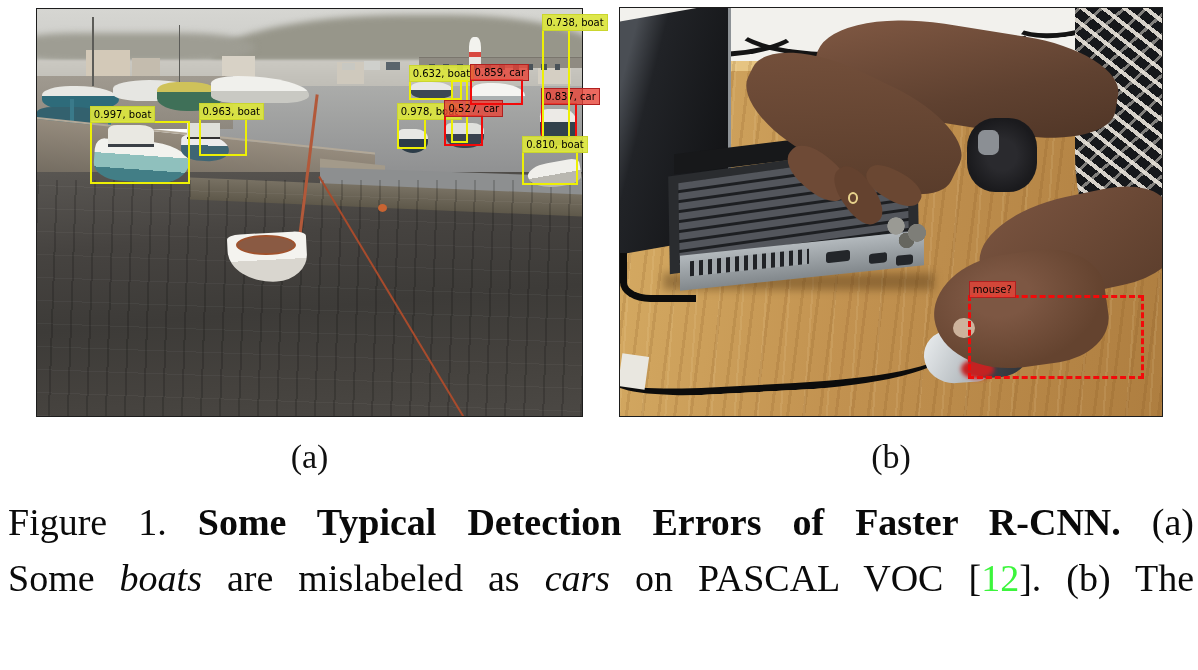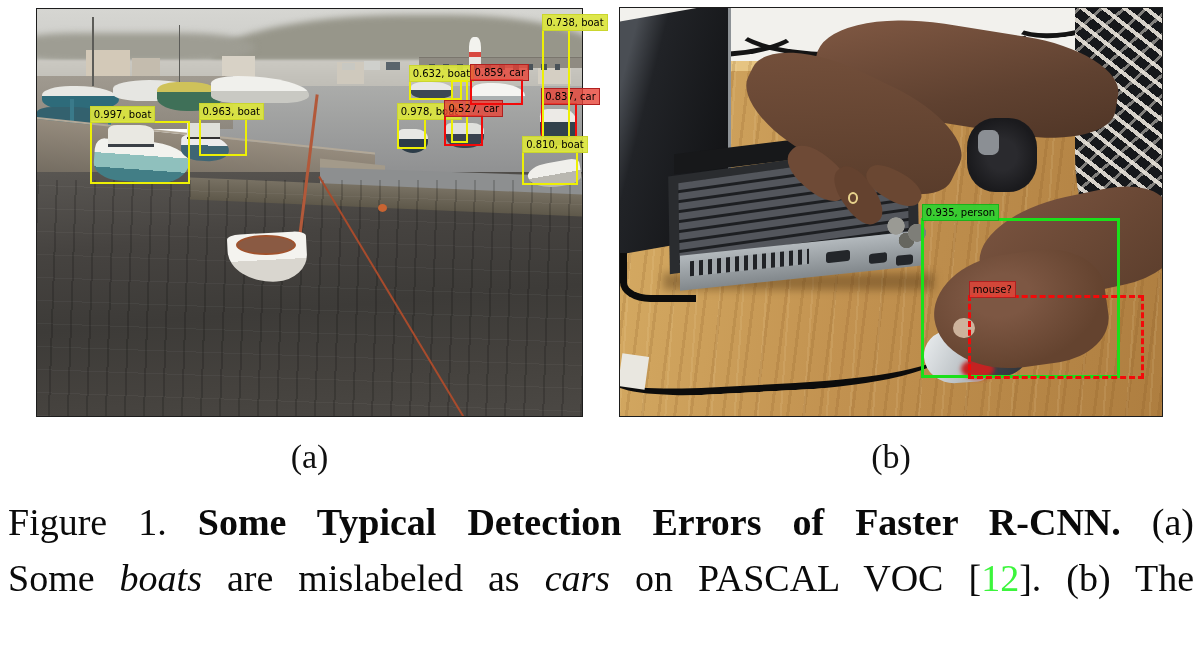--- a/index.html
+++ b/index.html
@@ -239,23 +239,20 @@
       <div class="ly b-cable"></div>
       <div class="ly b-cable2"></div>
       <div class="ly b-receipt"></div>
       <div class="ly b-mousef"></div>
       <div class="ly b-mouser"></div>
       <div class="ly b-mousered"></div>
       <div class="ly b-hand"></div>
       <div class="ly b-nail"></div>
     </div>
 
-    <div class="det det-b box-g" style="left:55.51%;top:51.46%;width:36.76%;height:39.27%;">
-      <span class="det-label lab-g">0.935, person</span>
-      </div>
     <div class="det det-b box-r box-dash" style="left:57.54%;top:70.24%;width:32.54%;height:20.73%;">
       <span class="det-label lab-r">mouse?</span>
       </div>
   </div>
 
   <div class="subfig" style="left:36px;width:547px;">(a)</div>
   <div class="subfig" style="left:619px;width:544px;">(b)</div>
 
   <div class="caption">
     <div class="cap-line just"><span>Figure 1. </span><span class="b">Some Typical Detection Errors of Faster R-CNN.</span><span> (a)</span></div>

